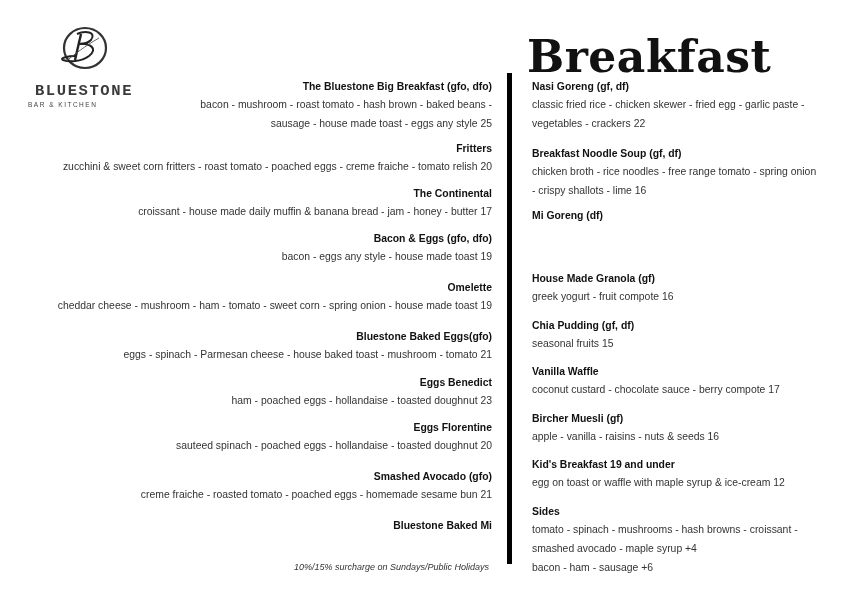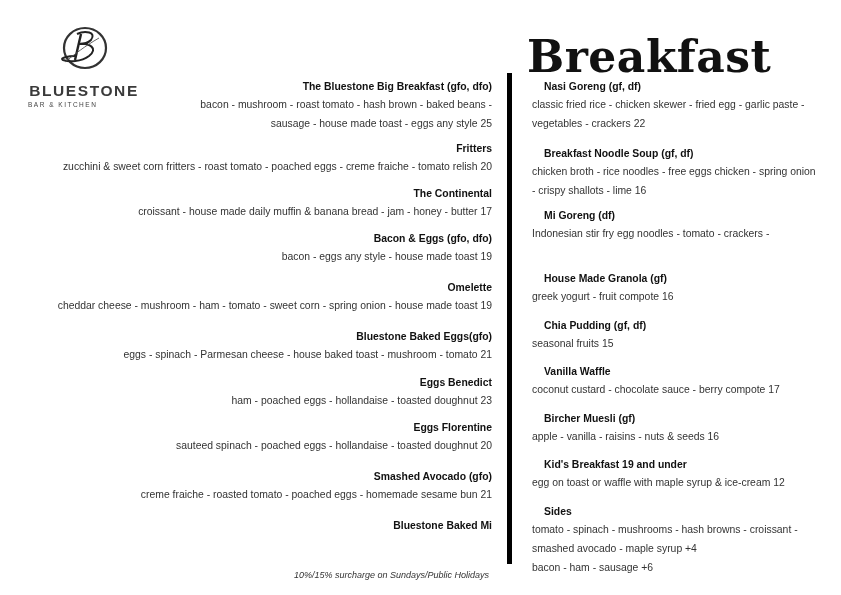--- a/index.html
+++ b/index.html
@@ -2,42 +2,42 @@
 <html><head>
   <meta charset="utf-8">
   <style>
     * { margin: 0; padding: 0; box-sizing: border-box; }
     html, body { width: 841px; height: 595px; background: #ffffff; overflow: hidden; }
     body { position: relative; font-family: "DejaVu Sans", sans-serif; color: #2b2b2b; }
 
     .logo { position: absolute; left: 28px; top: 24px; width: 112px; height: 90px; }
     .logo-mark { position: absolute; left: 27px; top: 2px; width: 56px; height: 46px; }
     .logo-name { position: absolute; left: 0; top: 58px; width: 112px; text-align: center;
-      font-family: Liberation Sans, sans-serif; font-weight: bold; font-size: 15.5px;
+      font-family: Liberation Mono, monospace; font-weight: bold; font-size: 15.5px;
       letter-spacing: 1.6px; color: #3a3a3a; }
     .logo-sub { position: absolute; left: 0; top: 77px; width: 112px; text-align: left;
       font-family: Liberation Sans, sans-serif; font-size: 6.5px; letter-spacing: 1.5px; color: #444; }
 
     .title { position: absolute; left: 527px; top: 6px; font-family: "DejaVu Serif", serif;
       font-weight: bold; font-size: 44px; color: #111; letter-spacing: 0.5px; line-height: 62px; margin-top: 20px; }
 
     .divider { position: absolute; left: 507px; top: 73px; width: 5px; height: 491px; background: #000; }
 
     .left-col { position: absolute; left: 0; width: 492px; text-align: right; }
     .item { position: absolute; }
     .item-name { font-family: "Liberation Sans", sans-serif; font-weight: bold; font-size: 10.4px;
-      color: #111; line-height: 16px; white-space: nowrap; padding-left: 12px; }
+      color: #111; line-height: 16px; white-space: nowrap; }
     .item-desc { font-family: Liberation Sans, sans-serif; font-size: 10.4px; color: #333;
       line-height: 19px; white-space: nowrap; }
     .left-col .item { right: 0; width: 492px; text-align: right; }
     .right-col .item { left: 532px; width: 305px; text-align: left; }
     .right-col .item-desc { white-space: normal; }
 
     .note { position: absolute; right: 352px; top: 562px; font-family: "Liberation Sans", sans-serif;
-      font-style: italic; font-size: 9px; color: #333; white-space: nowrap; margin-top: 8px; }
+      font-style: italic; font-size: 9px; color: #333; white-space: nowrap; }
   </style>
 </head>
 <body>
 
 <div class="logo">
   <svg class="logo-mark" viewBox="0 0 56 46">
     <ellipse cx="30" cy="22" rx="21" ry="20" fill="none" stroke="#333" stroke-width="2.2"></ellipse>
     <path d="M22 8 C30 4, 42 6, 36 14 C32 18, 26 18, 24 18 C34 17, 44 22, 34 30 C26 36, 14 36, 8 34 C4 32, 14 30, 20 30" fill="none" stroke="#222" stroke-width="2"></path>
     <path d="M26 8 L20 34" fill="none" stroke="#222" stroke-width="2.4"></path>
     <path d="M10 36 C20 28, 30 20, 44 12" fill="none" stroke="#555" stroke-width="0.9"></path>
@@ -96,26 +96,25 @@
 <div class="note">10%/15% surcharge on Sundays/Public Holidays</div>
 
 <div class="right-col">
   <div class="item" style="top:79px">
     <div class="item-name">Nasi Goreng (gf, df)</div>
     <div class="item-desc">classic fried rice - chicken skewer - fried egg - garlic paste -</div>
     <div class="item-desc">vegetables - crackers  22</div>
   </div>
   <div class="item" style="top:146px">
     <div class="item-name">Breakfast Noodle Soup (gf, df)</div>
-    <div class="item-desc">chicken broth - rice noodles - free eggs chicken - spring onion</div>
+    <div class="item-desc">chicken broth - rice noodles - free range tomato - spring onion</div>
     <div class="item-desc">- crispy shallots - lime 16</div>
   </div>
   <div class="item" style="top:208px">
     <div class="item-name">Mi Goreng (df)</div>
-    <div class="item-desc">Indonesian stir fry egg noodles - tomato - crackers -</div>
   </div>
   <div class="item" style="top:271px">
     <div class="item-name">House Made Granola  (gf)</div>
     <div class="item-desc">greek yogurt - fruit compote 16</div>
   </div>
   <div class="item" style="top:318px">
     <div class="item-name">Chia Pudding (gf, df)</div>
     <div class="item-desc">seasonal fruits  15</div>
   </div>
   <div class="item" style="top:364px">

